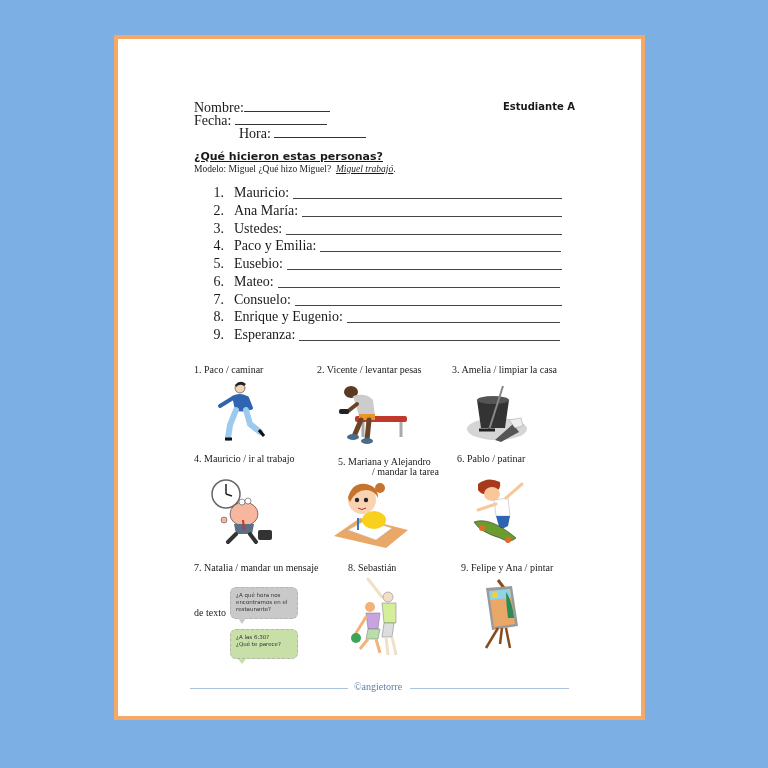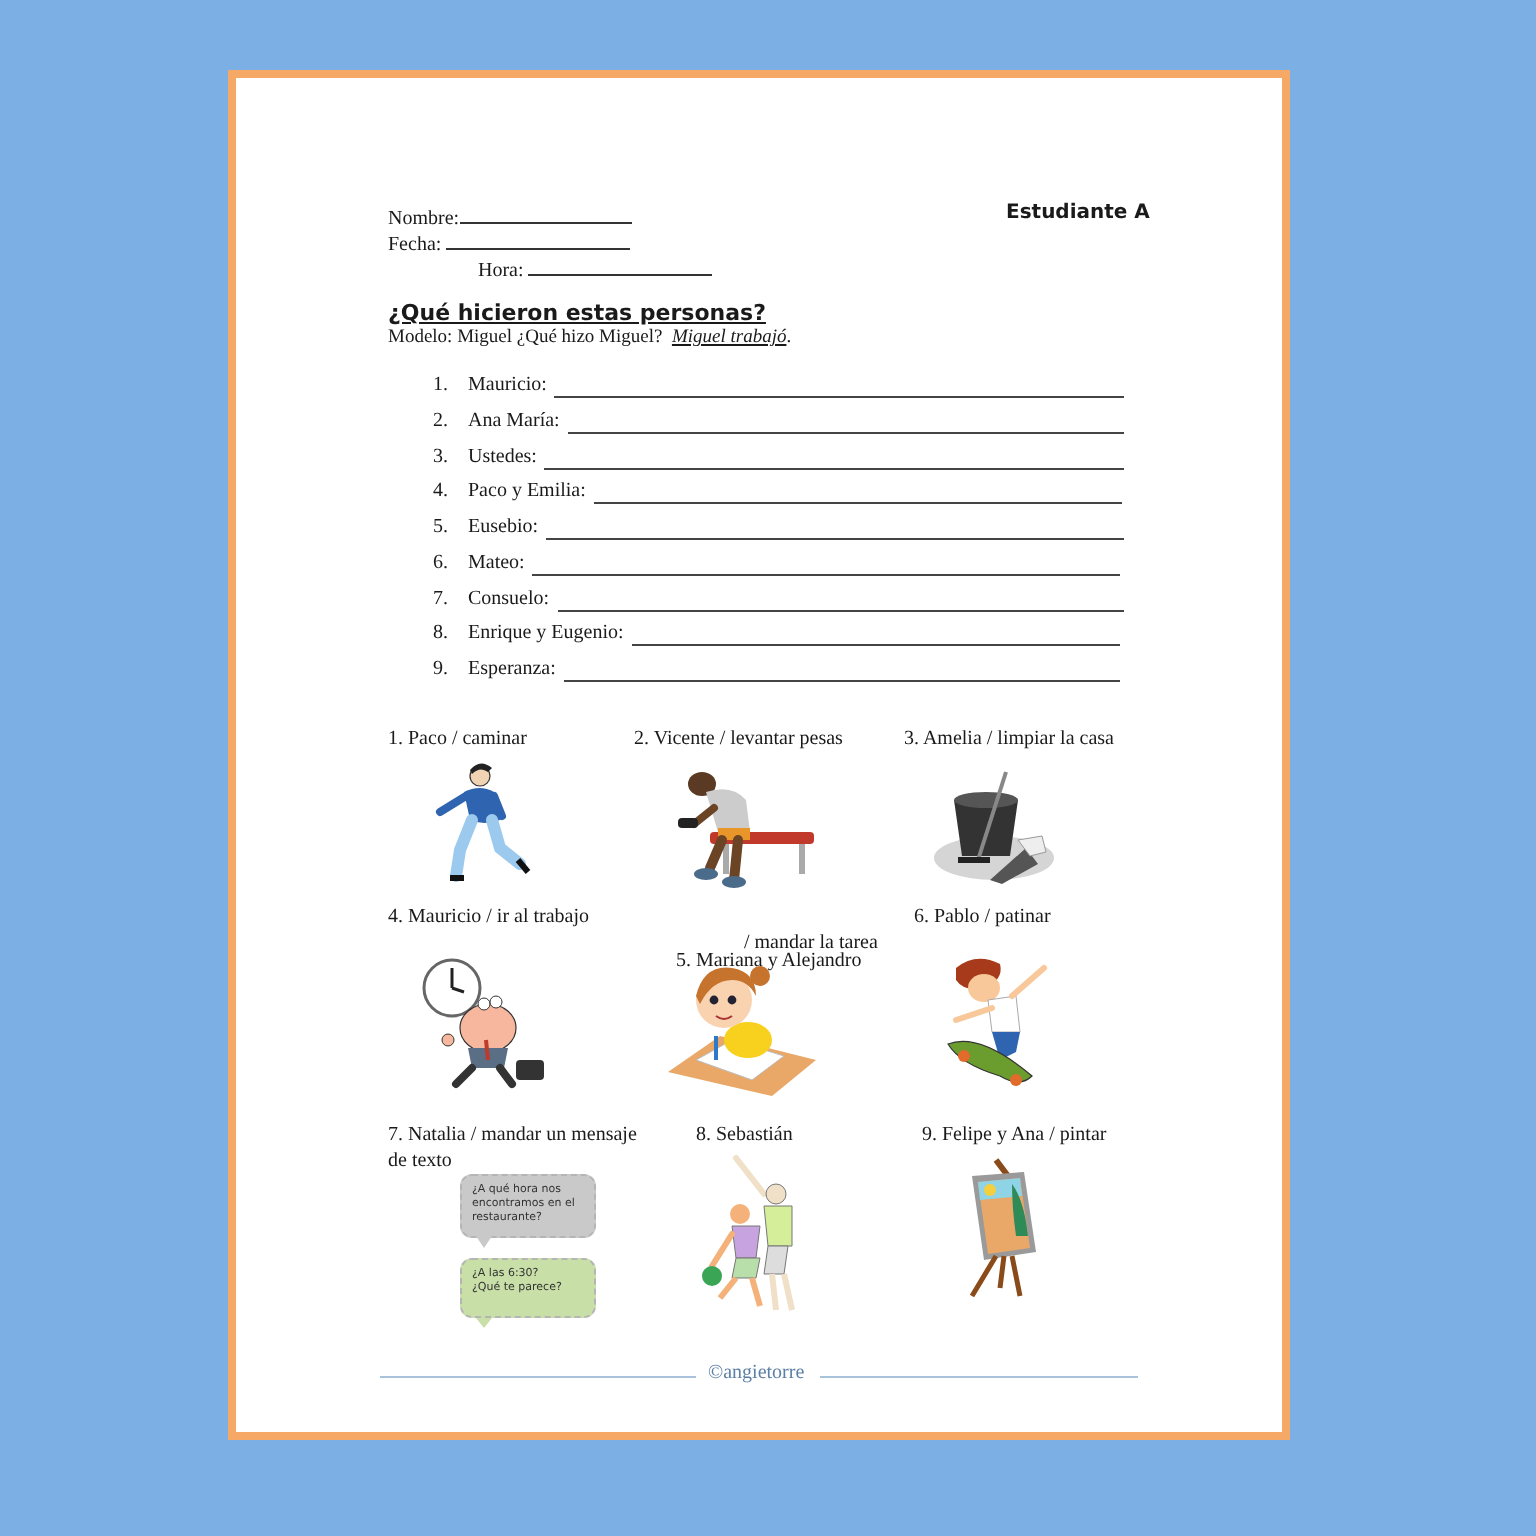--- a/index.html
+++ b/index.html
@@ -5,21 +5,21 @@
   html, body { margin:0; padding:0; }
   body {
     width:768px; height:768px; background:#7cb0e4; position:relative; overflow:hidden;
     font-family:"Liberation Serif", serif; color:#1a1a1a;
   }
   .page {
     position:absolute; left:114px; top:35px; width:523px; height:677px;
     background:#ffffff; border:4px solid #f6a866; box-sizing:content-box;
   }
   .abs { position:absolute; }
-  .serif { font-family:"Liberation Serif", serif; font-size:10px; line-height:13px; white-space:nowrap; }
+  .serif { font-family:"Liberation Serif", serif; font-size:14px; line-height:13px; white-space:nowrap; }
   .sans-b { font-family:"DejaVu Sans", sans-serif; font-weight:bold; font-size:10px; white-space:nowrap; }
   .blank { display:inline-block; border-bottom:1px solid #333; height:10px; vertical-align:baseline; }
   .q-row { position:absolute; left:210px; height:14px; display:flex; align-items:flex-end; }
   .q-row .num { width:14px; text-align:right; margin-right:10px; }
   .q-row .line { flex:1; border-bottom:1px solid #444; margin-left:4px; height:10px; }
   .item-label { position:absolute; font-size:10px; line-height:12px; white-space:nowrap; }
   .img-box { position:absolute; }
   .footer-line { position:absolute; top:688px; height:1px; background:#a9c3dc; }
   .footer-text { position:absolute; top:681px; left:354px; font-size:10px; color:#5b7fa6; font-family:"Liberation Serif", serif; }
   .bubble { position:absolute; border-radius:6px; border:1px dashed #b5b5b5; font-family:"DejaVu Sans", sans-serif; font-size:5.5px; line-height:7px; padding:4px 5px; box-sizing:border-box; color:#333; }
@@ -91,26 +91,26 @@
       <span>Esperanza:</span>
       <span class="line"></span>
     </div>
 </div>
 
 <div class="item-label" style="left:194px;top:364px;">1.  Paco / caminar</div>
 <div class="item-label" style="left:317px;top:364px;">2.  Vicente / levantar pesas</div>
 <div class="item-label" style="left:452px;top:364px;">3.  Amelia / limpiar la casa</div>
 
 <div class="item-label" style="left:194px;top:453px;">4.  Mauricio / ir al trabajo</div>
-<div class="item-label" style="left:338px;top:453px;margin-top:22px;">5. Mariana y Alejandro</div>
+<div class="item-label" style="left:338px;top:434px;margin-top:22px;">5. Mariana y Alejandro</div>
 <div class="item-label" style="left:372px;top:466px;">/ mandar la tarea</div>
 <div class="item-label" style="left:457px;top:453px;">6. Pablo / patinar</div>
 
 <div class="item-label" style="left:194px;top:562px;">7.  Natalia / mandar un mensaje</div>
-<div class="item-label" style="left:194px;top:575px;">de texto</div>
+<div class="item-label" style="left:194px;top:607px;">de texto</div>
 <div class="item-label" style="left:348px;top:562px;">8. Sebastián</div>
 <div class="item-label" style="left:441px;top:562px;margin-left:20px;">9. Felipe y Ana / pintar</div>
 
 <div class="img-box" style="left:210px;top:380px;width:60px;height:62px;">
   <svg width="60" height="62" viewBox="0 0 60 62">
     <circle cx="30" cy="8" r="5" fill="#f2d3b3" stroke="#333" stroke-width="0.6"></circle>
     <path d="M25 5 Q30 -1 36 4 L34 6 Q30 3 26 7Z" fill="#222"></path>
     <path d="M22 16 Q30 12 37 16 L40 30 Q32 33 25 30 Z" fill="#2f64b0"></path>
     <path d="M23 18 L10 26" stroke="#2f64b0" stroke-width="4" stroke-linecap="round"></path>
     <path d="M37 18 L41 28" stroke="#2f64b0" stroke-width="4" stroke-linecap="round"></path>

